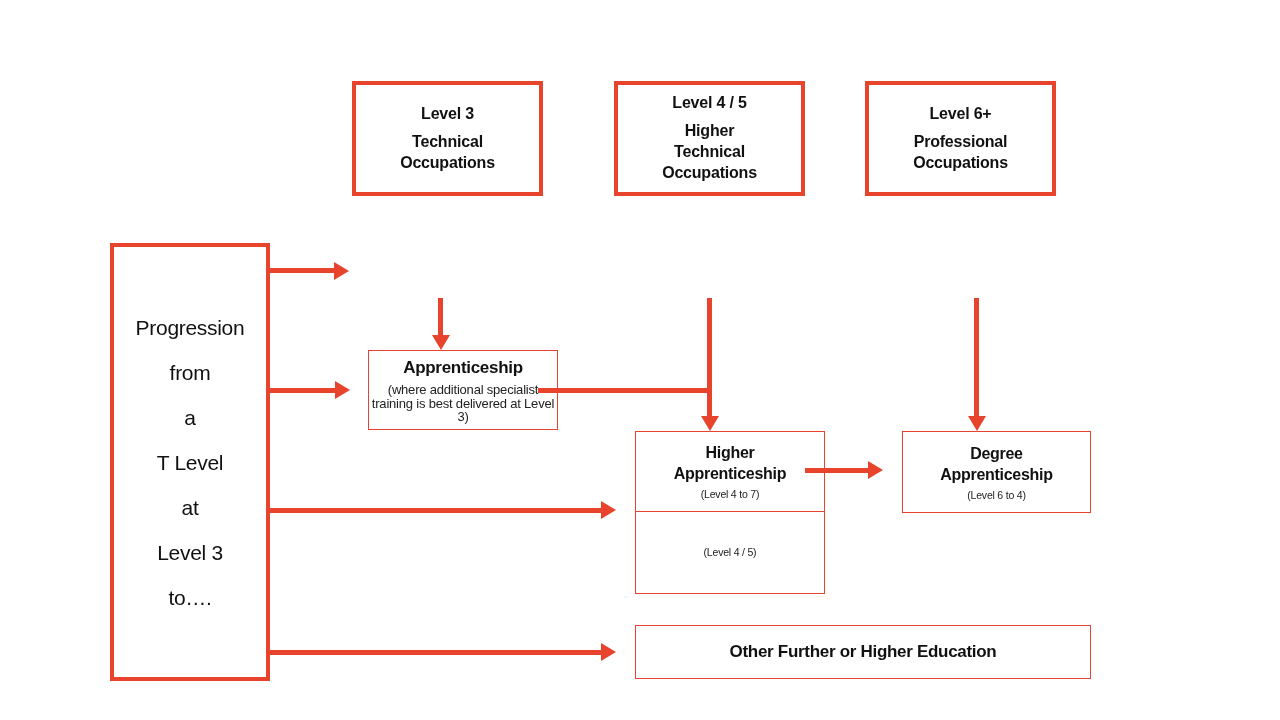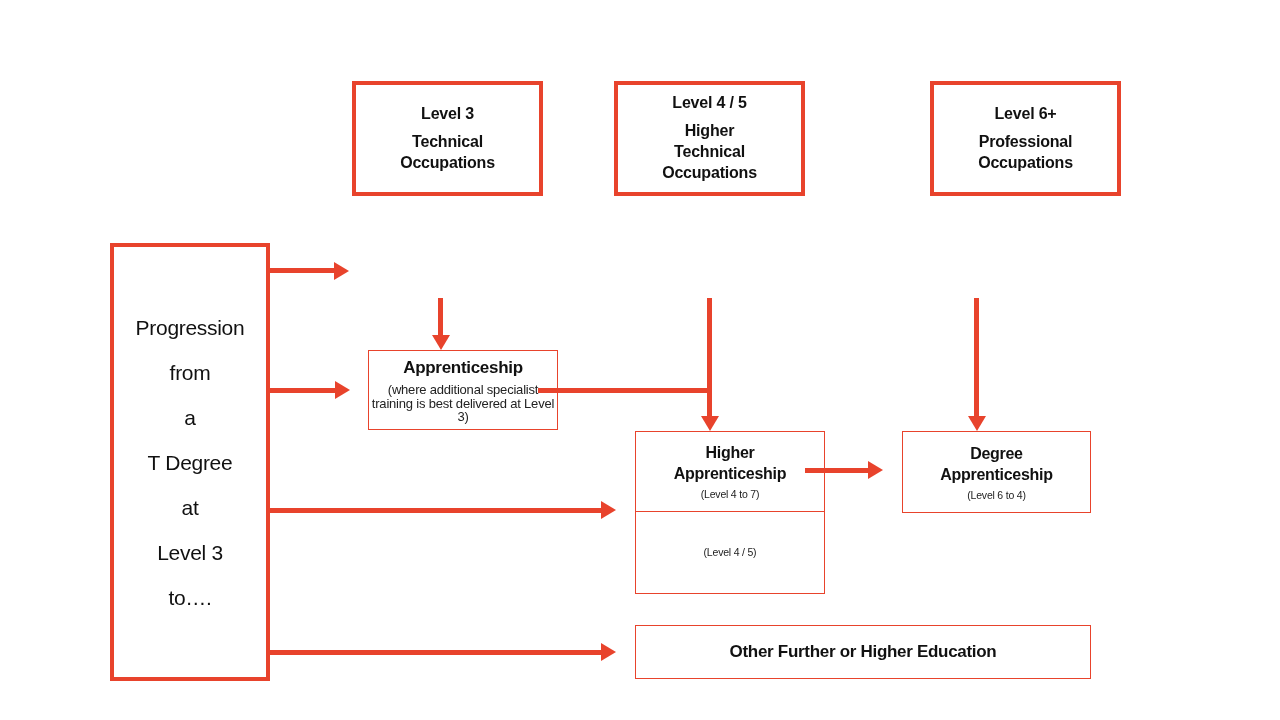--- a/index.html
+++ b/index.html
@@ -71,31 +71,31 @@
     <div class="t-title">Level 3</div>
     <div class="t-sub">Technical
 Occupations</div>
   </div>
   <div class="box thick topbox" style="left:614px;">
     <div class="t-title">Level 4 / 5</div>
     <div class="t-sub">Higher
 Technical
 Occupations</div>
   </div>
-  <div class="box thick topbox" style="left:930px;">
+  <div class="box thick topbox" style="left:865px;">
     <div class="t-title">Level 6+</div>
     <div class="t-sub">Professional
 Occupations</div>
   </div>
 
   <div class="box thick sourcebox">
     <div class="s-line">Progression</div>
     <div class="s-line">from</div>
     <div class="s-line">a</div>
-    <div class="s-line">T Degree</div>
+    <div class="s-line">T Level</div>
     <div class="s-line">at</div>
     <div class="s-line">Level 3</div>
     <div class="s-line">to….</div>
   </div>
 
 
   <div class="box thin appr">
     <div class="a-title">Apprenticeship</div>
     <div class="a-note">(where additional specialist
 training is best delivered at Level 3)</div>

